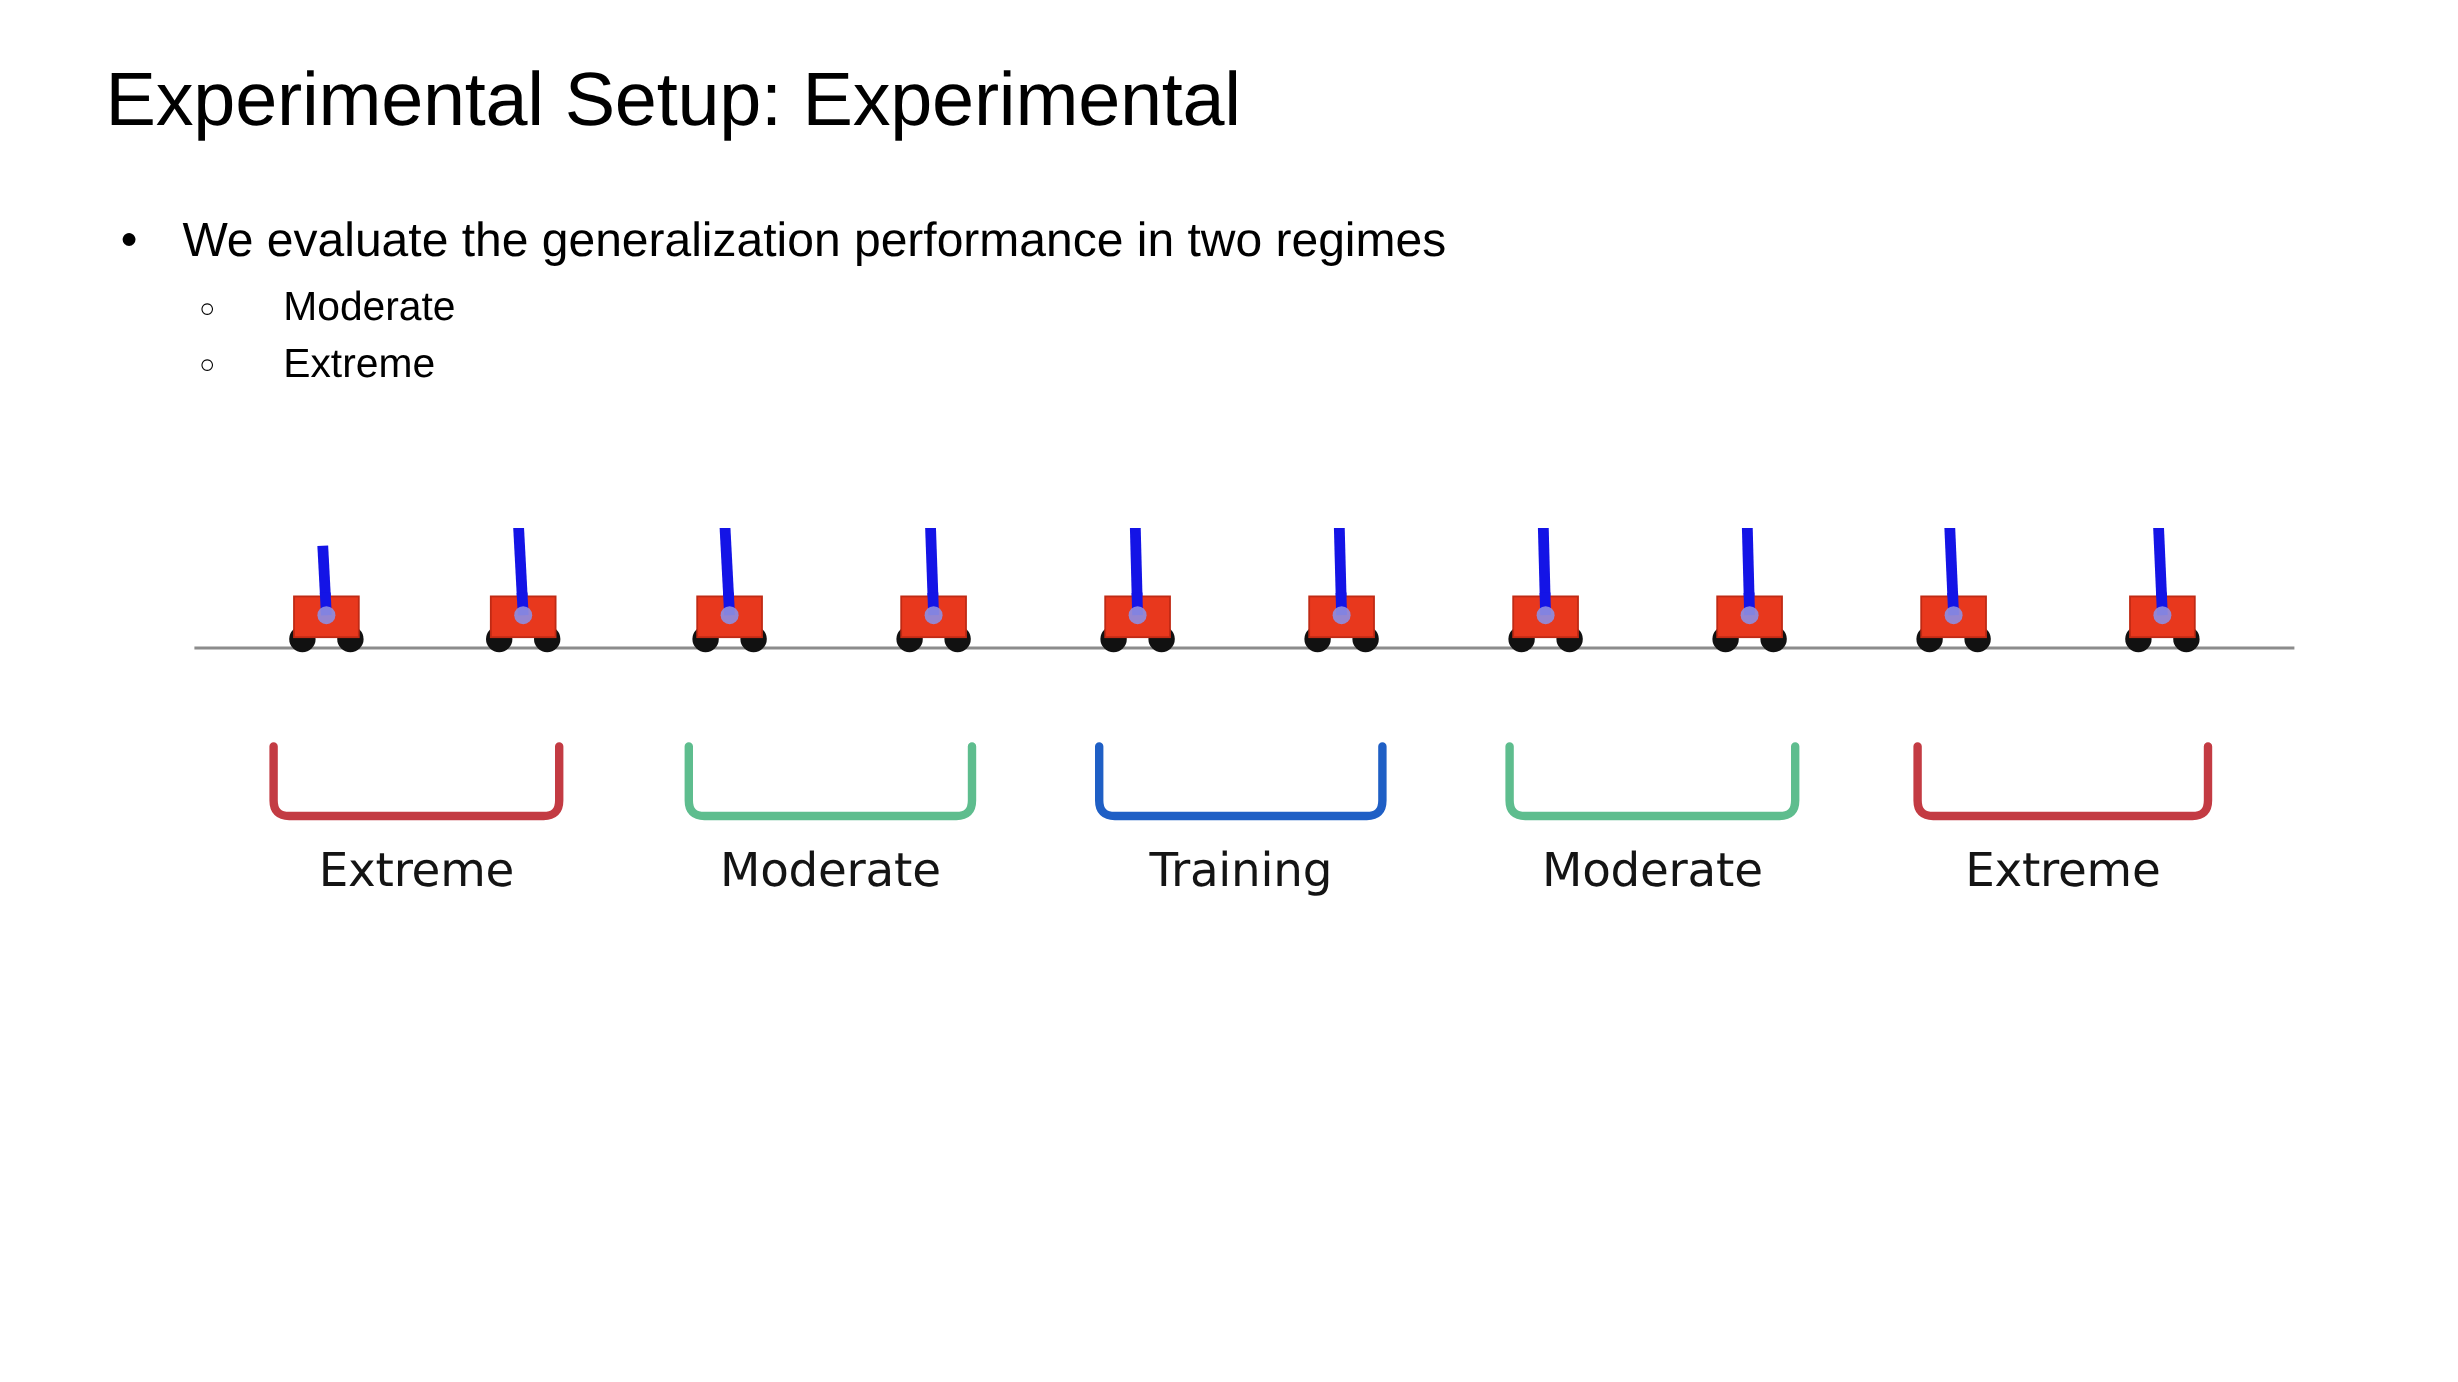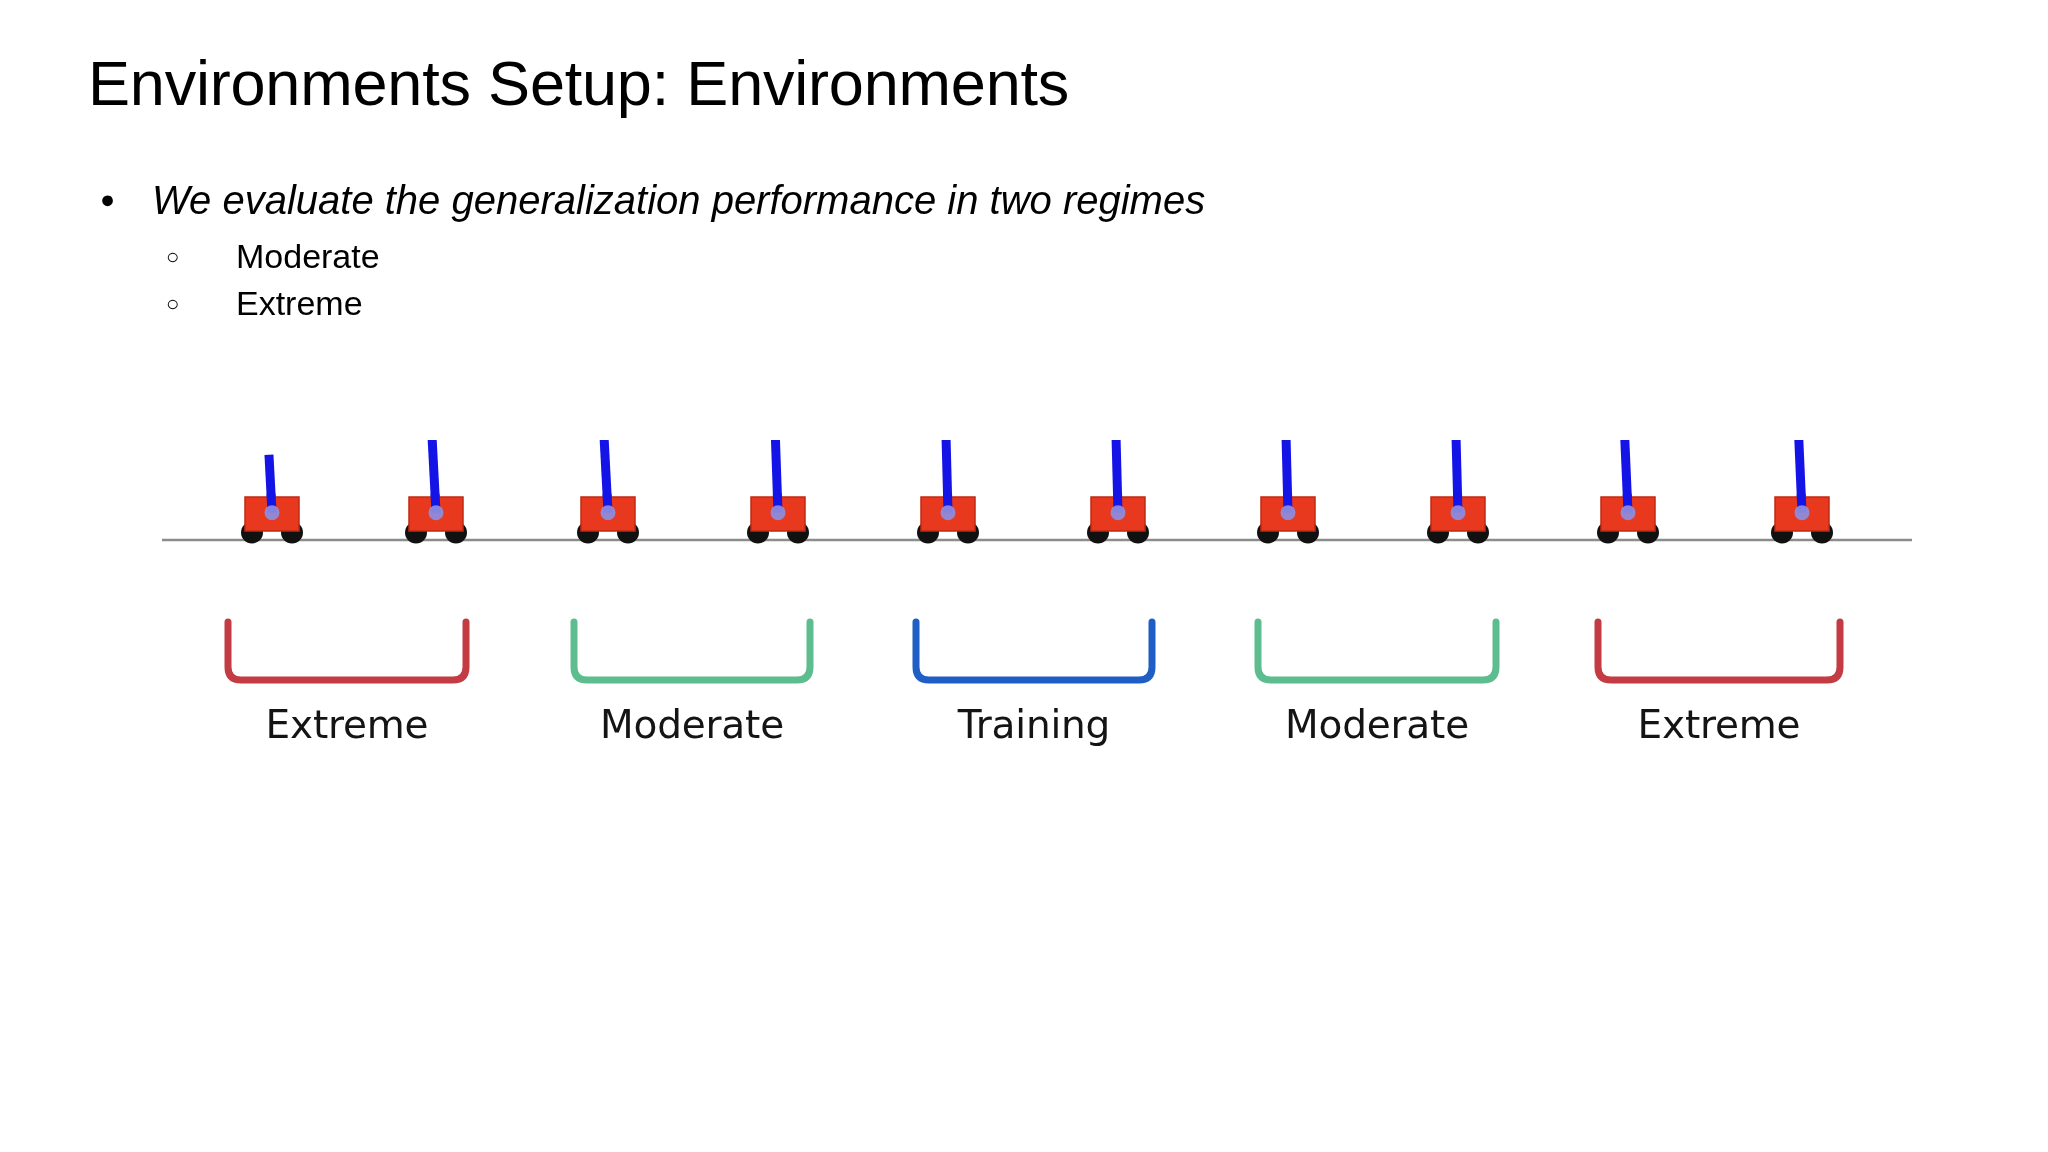--- a/index.html
+++ b/index.html
@@ -49,21 +49,20 @@
     width: 52px;
     min-width: 52px;
     text-align: left;
     font-size: 25px;
     line-height: 1.9;
     color: #000;
   }
   .bullet-l1 .btext {
     flex: 1;
     white-space: nowrap;
-    font-style: italic;
   }
 
   .sublist {
     margin-top: 2px;
     padding-left: 66px;
   }
   .bullet-l2 {
     display: flex;
     align-items: flex-start;
     font-size: 34px;
@@ -97,21 +96,21 @@
     fill: #141414;
     text-anchor: middle;
     letter-spacing: -0.2px;
   }
 </style>
 </head>
 <body>
 
 <div id="slide">
 
-  <div id="slide-title">Environments Setup: Environments</div>
+  <div id="slide-title">Experimental Setup: Experimental</div>
 
   <div id="body-list">
 
     <div class="bullet-l1">
       <span class="marker">●</span>
       <span class="btext">We evaluate the generalization performance in two regimes</span>
     </div>
 
     <div class="sublist">
       <div class="bullet-l2">

